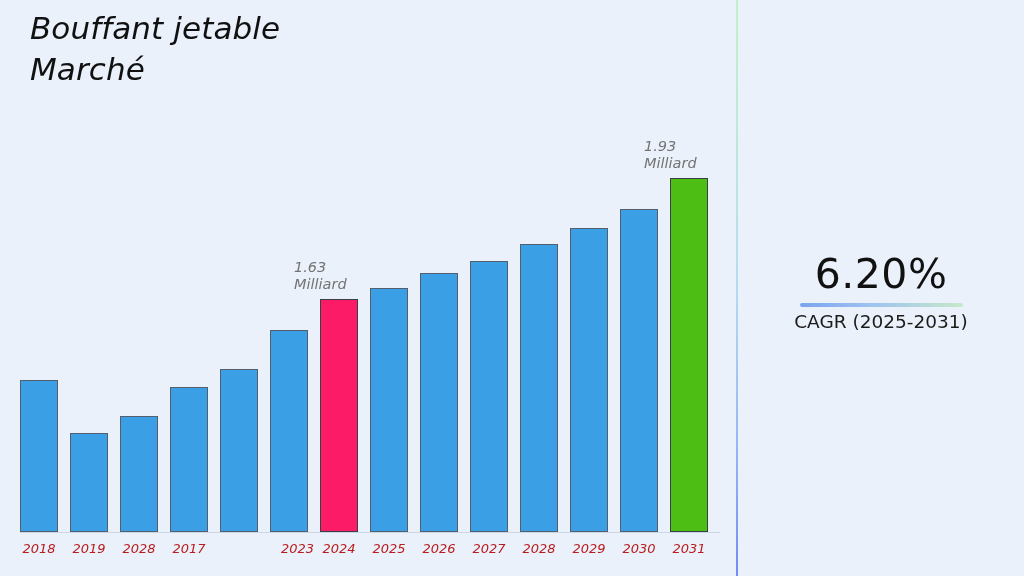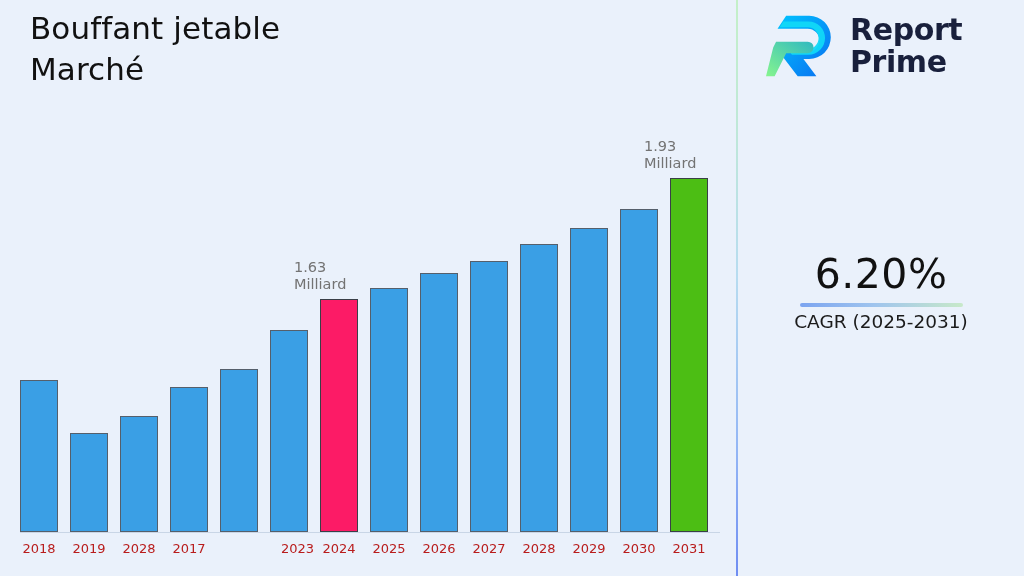--- a/index.html
+++ b/index.html
@@ -9,20 +9,21 @@
     font-family:"DejaVu Sans", sans-serif;
     overflow:hidden;
     position:relative;
   }
   #root { position:absolute; inset:0; }
 
   
   .chart-panel {
     position:absolute; left:0; top:0; width:737px; height:576px;
     background:#eaf1fb;
+    font-style:italic;
   }
   .chart-title {
     position:absolute; left:30px; top:8px;
     font-size:31px; line-height:1.32;
     color:#111111; font-weight:400;
     letter-spacing:0.1px;
     white-space:pre-line;
   }
   .plot {
     position:absolute; left:0; top:0; width:737px; height:576px;
@@ -140,44 +141,20 @@
         <div class="bar-label" style="left: 644px; width: 90px; top: 138px;">1.93
 Milliard</div>
         <div class="tick" style="left: 664px; width: 50px;">2031</div>
       </div>
   </div>
 
   <div class="divider"></div>
 
   <div class="right-panel">
 
-    <div class="logo-wrap">
-      <span class="logo-mark">
-        <svg viewBox="0 0 100 100" width="72" height="72" aria-hidden="true">
-          <defs>
-            <linearGradient id="gblue" x1="0" y1="0" x2="1" y2="1">
-              <stop offset="0%" stop-color="#00c4ff"></stop>
-              <stop offset="100%" stop-color="#0a6ef0"></stop>
-            </linearGradient>
-            <linearGradient id="ggreen" x1="0" y1="1" x2="1" y2="0">
-              <stop offset="0%" stop-color="#86f58e"></stop>
-              <stop offset="100%" stop-color="#2fb9c0"></stop>
-            </linearGradient>
-          </defs>
-
-          <path d="M28 8 H60 A30 30 0 0 1 60 68 H52 L70 92 H44 L18 58 H58 A16 16 0 0 0 58 26 H16 Z" fill="url(#gblue)"></path>
-
-          <path d="M24 16 H59 A23 23 0 0 1 59 62 H36 L30 54 H58 A15 15 0 0 0 58 24 H19 Z" fill="#11d8f7" opacity="0.95"></path>
-
-          <path d="M14 44 H58 A8 8 0 0 1 58 60 H28 L12 92 H0 L10 52 Z" fill="url(#ggreen)"></path>
-        </svg>
-      </span>
-      <span class="logo-text">Report
-Prime</span>
-    </div>
 
     <div class="cagr-block">
       <div class="cagr-value">6.20%</div>
       <div class="cagr-rule"></div>
       <div class="cagr-caption">CAGR (2025-2031)</div>
     </div>
 
   </div>
 </div>
 

